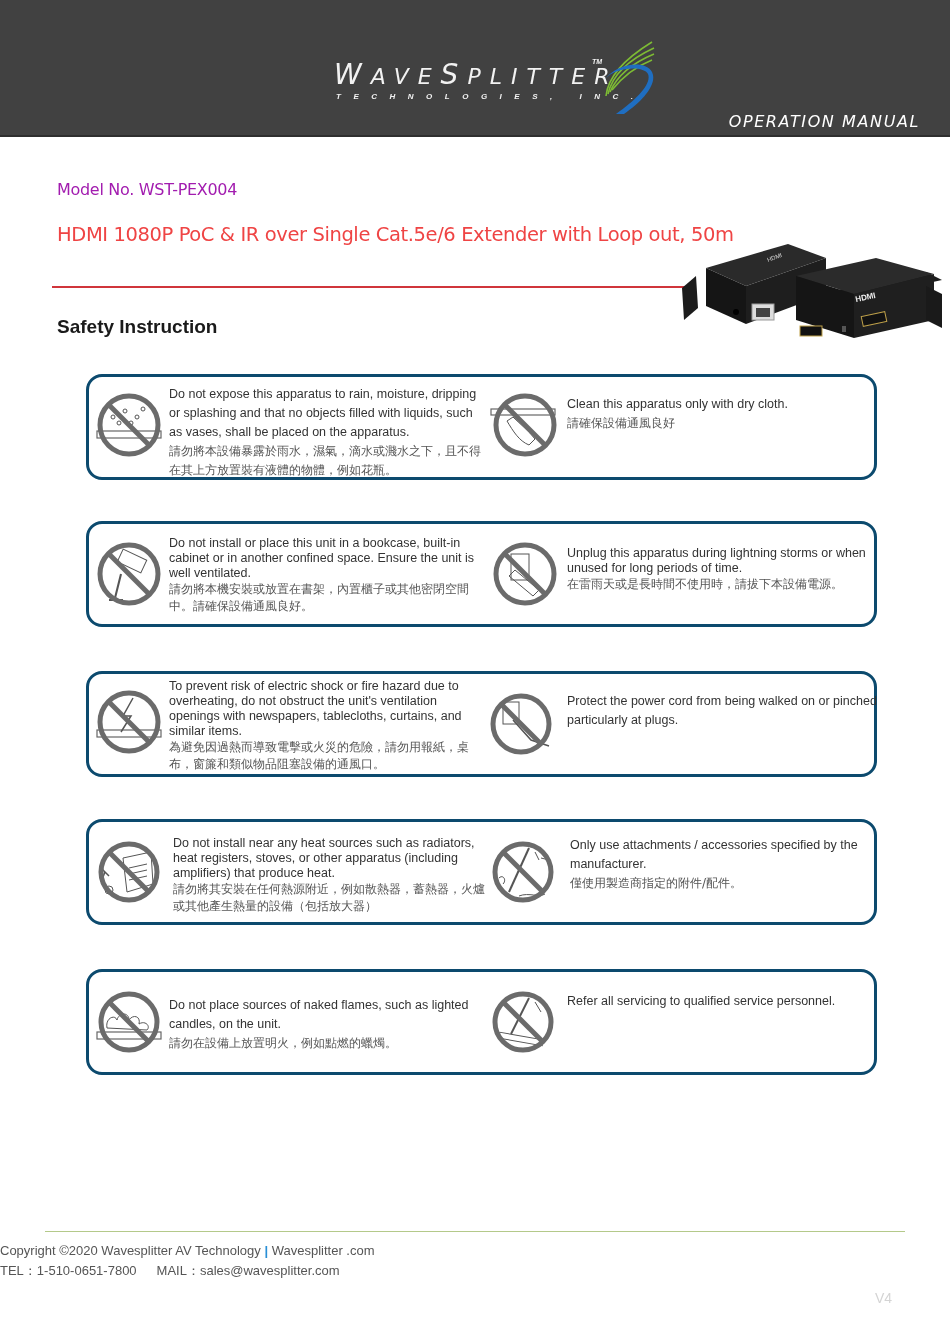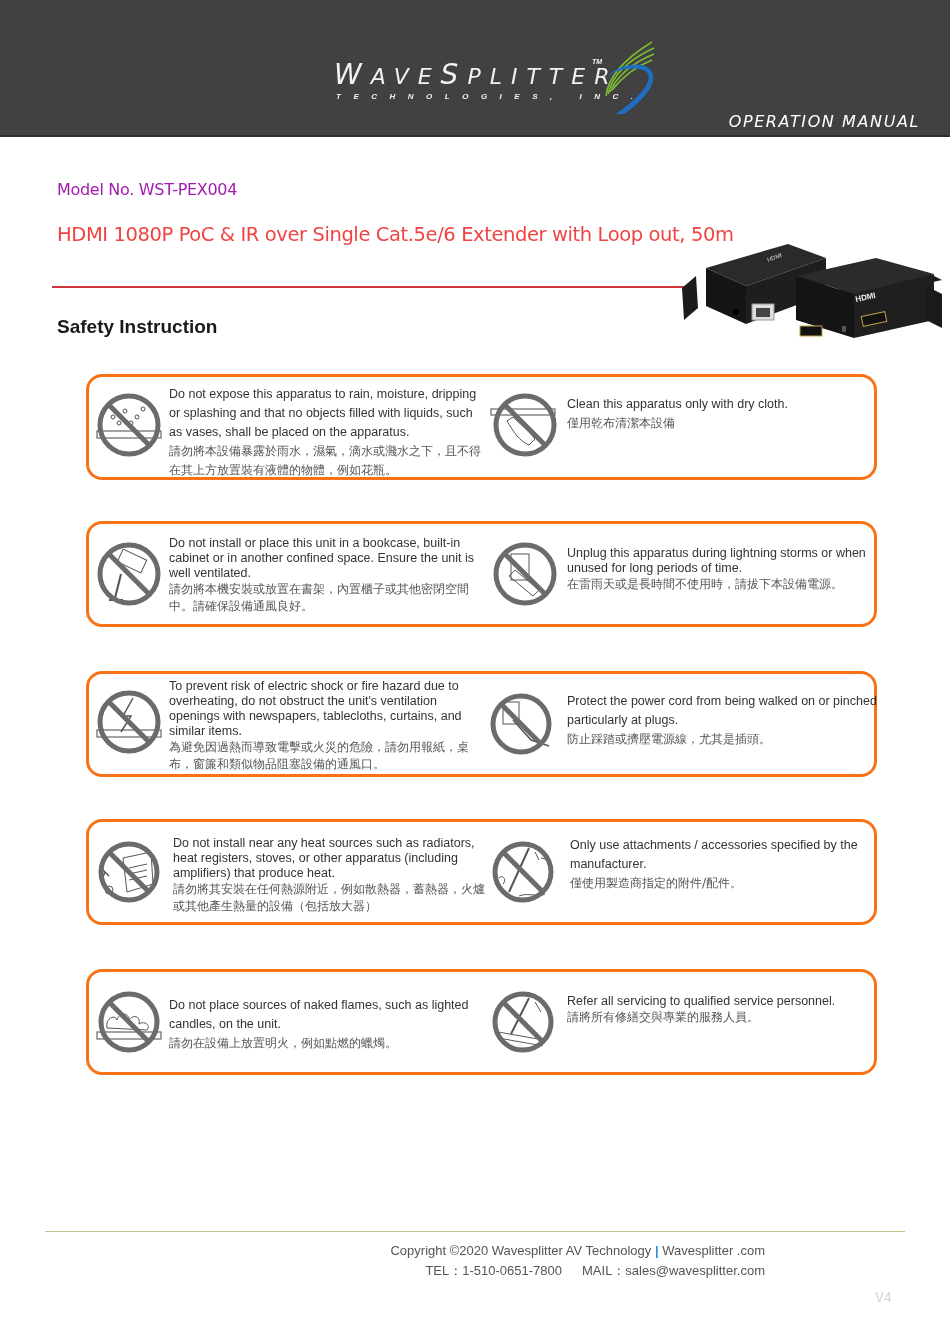--- a/index.html
+++ b/index.html
@@ -45,21 +45,21 @@
     }
     .section-title {
       position: absolute; left: 57px; top: 316px;
       font-family: "Liberation Sans", sans-serif; font-weight: bold; font-size: 19px; color: #1a1a1a;
     }
     .product-image { position: absolute; left: 676px; top: 228px; width: 270px; height: 130px; }
 
     
     .safety-row {
       position: absolute; left: 86px; width: 791px; height: 106px;
-      border: 3px solid #f97316; border-radius: 16px; background: #fff;
+      border: 3px solid #0c4a6e; border-radius: 16px; background: #fff;
     }
     .cell { position: absolute; top: 0; height: 100%; }
     .cell.left { left: 0; width: 400px; }
     .cell.right { left: 400px; width: 388px; }
     .icon {
       position: absolute; width: 68px; height: 68px;
     }
     .cell.left .icon { left: 6px; }
     .cell.right .icon { left: 0px; }
     .text { position: absolute; font-family: "Liberation Sans", sans-serif; font-size: 12.5px; color: #333; }
@@ -68,30 +68,30 @@
     .text .en { display: block; line-height: 15px; }
     .text .zh { display: block; color: #555; font-family: "DejaVu Sans", sans-serif; font-size: 12px; line-height: 17px; }
     .text.loose .en { line-height: 19px; }
     .text.loose .zh { line-height: 19px; }
 
     
     .footer-rule {
       position: absolute; left: 45px; top: 1231px; width: 860px; height: 1px; background: #b4c98a;
     }
     .footer-line1, .footer-line2 {
-      position: absolute; left: 0; width: 765px; text-align: right;
+      position: absolute; left: 0; width: 765px; text-align: left;
       font-family: "Liberation Sans", sans-serif; font-size: 13px; color: #555;
     }
     .footer-line1 { top: 1243px; }
     .footer-line2 { top: 1262px; }
     .footer-line2 .gap { display: inline-block; width: 20px; }
     .pipe { color: #2a8fd6; font-weight: bold; }
     .version {
       position: absolute; right: 58px; top: 1290px;
-      font-family: Liberation Mono, monospace; font-size: 14px; color: #d4d4d4;
+      font-family: Liberation Sans, sans-serif; font-size: 14px; color: #d4d4d4;
     }
   </style>
 </head>
 <body>
 
 <div class="header">
   <div class="logo">
     <div class="logo-word"><span class="big">W</span><span>AVE</span><span class="big">S</span><span>PLITTER</span></div>
     <div class="logo-tm">TM</div>
     <div class="logo-sub">TECHNOLOGIES, INC.</div>
@@ -153,21 +153,21 @@
   </div>
   <div class="cell right">
     <svg class="icon" style="top:14px;" viewBox="0 0 68 68">
       <rect x="2" y="18" width="64" height="6" fill="#fff" stroke="#666" stroke-width="1.2"></rect>
       <path d="M18 30 C 24 40, 30 50, 40 54 L 46 48 C 40 40, 30 32, 24 26 Z" fill="none" stroke="#555"></path>
       <circle cx="36" cy="34" r="29" fill="none" stroke="#6b6b6b" stroke-width="5"></circle>
       <line x1="16" y1="14" x2="56" y2="54" stroke="#6b6b6b" stroke-width="5"></line>
     </svg>
     <div class="text loose" style="top:18px;">
       <span class="en">Clean this apparatus only with dry cloth.</span>
-      <span class="zh">僅用乾布清潔本設備</span>
+      <span class="zh">請確保設備通風良好</span>
     </div>
   </div>
 </div>
 
 <div class="safety-row" style="top:521px;">
   <div class="cell left">
     <svg class="icon" style="top:16px;" viewBox="0 0 68 68">
       <rect x="24" y="14" width="26" height="14" fill="none" stroke="#555" transform="rotate(25 37 21)"></rect>
       <line x1="26" y1="34" x2="20" y2="58" stroke="#555" stroke-width="2"></line>
       <line x1="14" y1="60" x2="28" y2="60" stroke="#555" stroke-width="2"></line>
@@ -208,21 +208,20 @@
   </div>
   <div class="cell right">
     <svg class="icon" style="top:16px;" viewBox="0 0 68 68">
       <rect x="14" y="12" width="16" height="22" fill="none" stroke="#555"></rect>
       <path d="M24 30 L 42 50 L 60 56" fill="none" stroke="#555" stroke-width="1.5"></path>
       <circle cx="32" cy="34" r="28" fill="none" stroke="#6b6b6b" stroke-width="5"></circle>
       <line x1="12" y1="14" x2="52" y2="54" stroke="#6b6b6b" stroke-width="5"></line>
     </svg>
     <div class="text loose" style="top:18px;">
       <span class="en">Protect the power cord from being walked on or pinched particularly at plugs.</span>
-      <span class="zh">防止踩踏或擠壓電源線，尤其是插頭。</span>
     </div>
   </div>
 </div>
 
 <div class="safety-row" style="top:819px;">
   <div class="cell left">
     <svg class="icon" style="top:16px;" viewBox="0 0 68 68">
       <path d="M28 20 L 56 14 L 58 46 L 32 54 Z" fill="none" stroke="#555"></path>
       <line x1="34" y1="30" x2="52" y2="26" stroke="#555"></line>
         <line x1="34" y1="36" x2="52" y2="32" stroke="#555"></line>
@@ -269,21 +268,20 @@
   <div class="cell right">
     <svg class="icon" style="top:16px;" viewBox="0 0 68 68">
       <path d="M40 10 L 22 46" stroke="#555" stroke-width="2"></path>
       <path d="M46 14 L 52 24" stroke="#555"></path>
       <rect x="10" y="48" width="44" height="6" fill="none" stroke="#555" transform="rotate(10 32 51)"></rect>
       <circle cx="34" cy="34" r="28" fill="none" stroke="#6b6b6b" stroke-width="5"></circle>
       <line x1="14" y1="14" x2="54" y2="54" stroke="#6b6b6b" stroke-width="5"></line>
     </svg>
     <div class="text" style="top:22px;">
       <span class="en">Refer all servicing to qualified service personnel.</span>
-      <span class="zh">請將所有修繕交與專業的服務人員。</span>
     </div>
   </div>
 </div>
 
 <div class="footer-rule"></div>
 <div class="footer-line1">
   <span>Copyright ©2020 Wavesplitter AV Technology</span>
   <span class="pipe">|</span>
   <span>Wavesplitter .com</span>
 </div>

